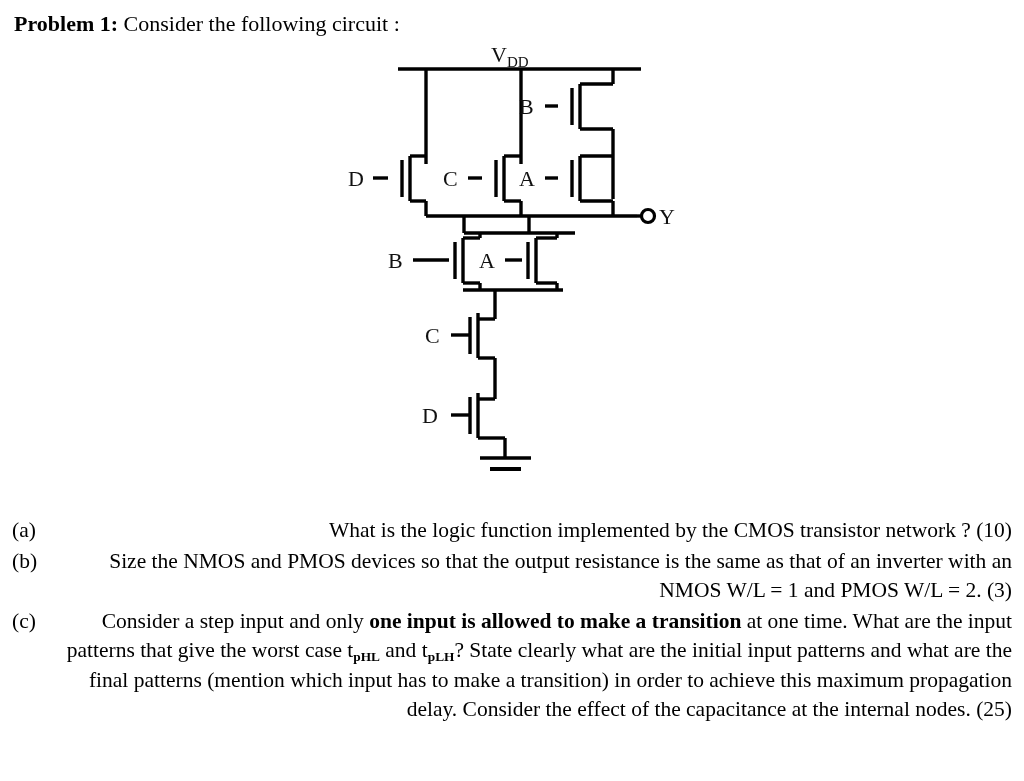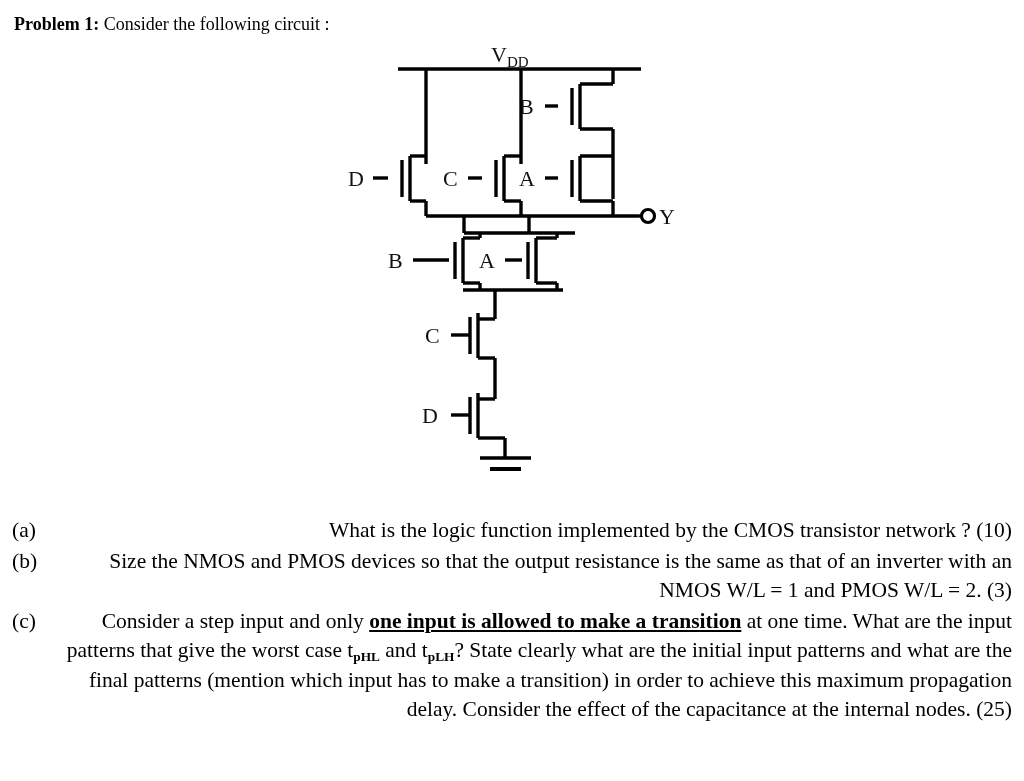--- a/index.html
+++ b/index.html
@@ -20,21 +20,21 @@
     position: absolute;
     left: 0; top: 0;
     width: 1024px;
     height: 781px;
   }
   
   #problem-heading {
     position: absolute;
     left: 14px;
     top: 10px;
-    font-size: 18px;
+    font-size: 22px;
     line-height: 28px;
     white-space: nowrap;
   }
   #problem-heading .lbl {
     font-weight: bold;
   }
   
   #circuit-figure {
     position: absolute;
     left: 0;
@@ -76,21 +76,20 @@
     width: 32px;
     text-align: left;
   }
   .qitem .body {
     display: block;
     text-align: right;
   }
   .nojust { text-align: left; }
   .u-bold {
     font-weight: bold;
-    text-decoration: underline;
   }
   sub {
     font-size: 0.62em;
     line-height: 0;
     vertical-align: baseline;
     position: relative;
     bottom: -0.33em;
     font-weight: bold;
   }
 </style>

